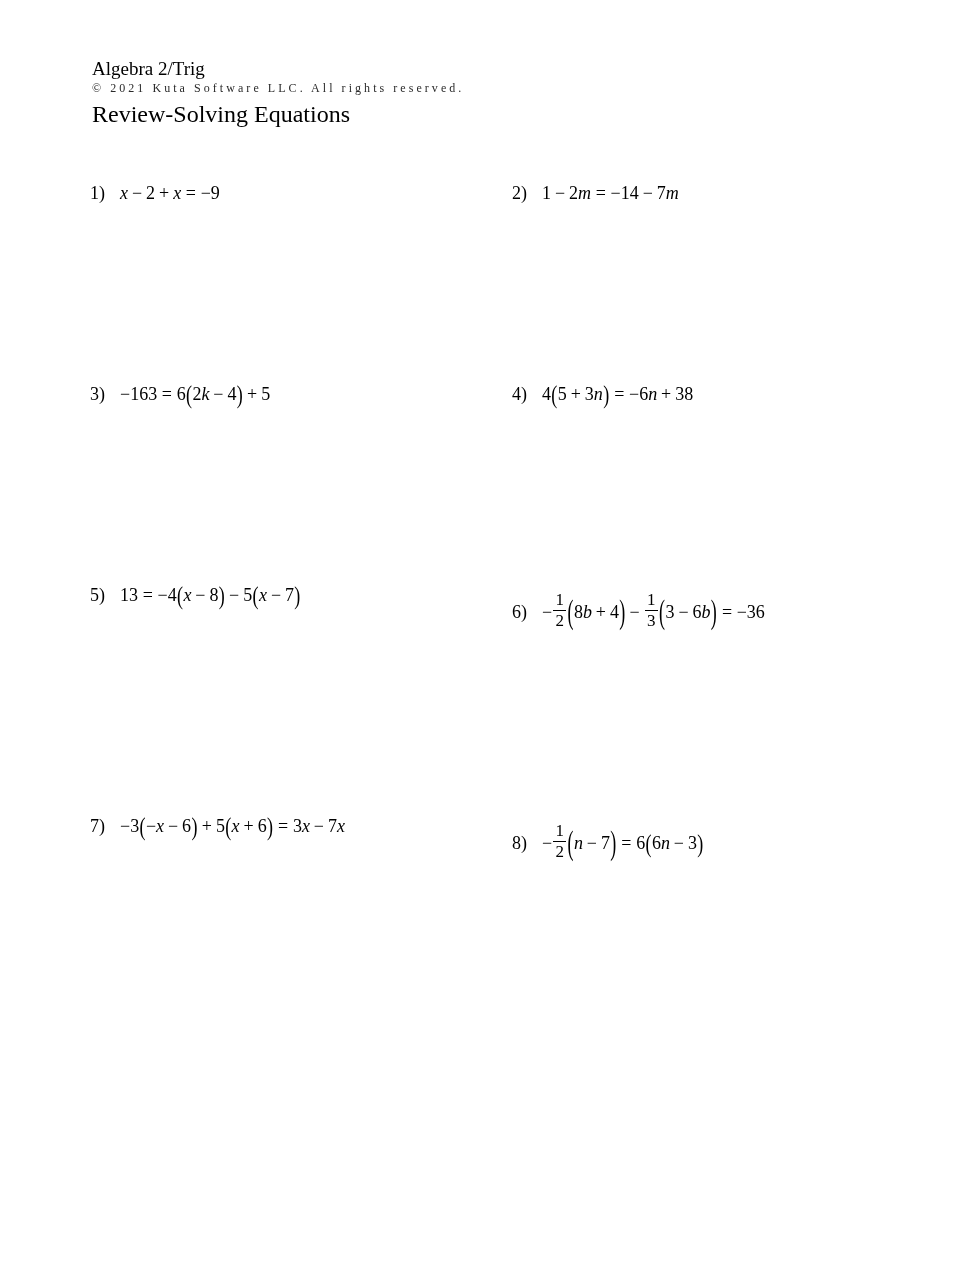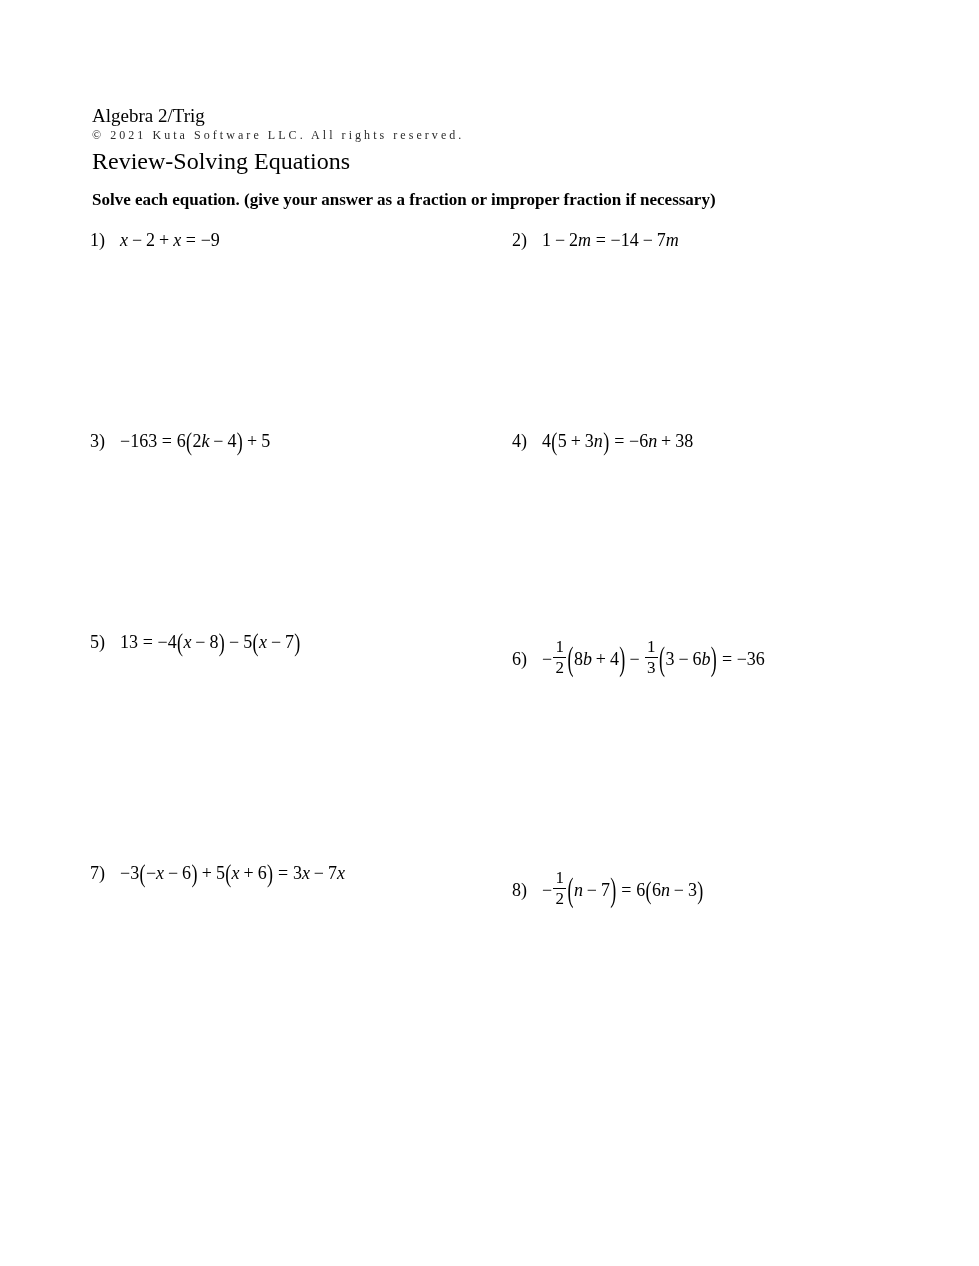--- a/index.html
+++ b/index.html
@@ -13,21 +13,20 @@
     position: relative;
     font-family: "Liberation Serif", "DejaVu Serif", serif;
     color: #000000;
     overflow: hidden;
   }
   .page {
     position: absolute;
     left: 0; top: 0;
     width: 979px;
     height: 966px;
-    margin-top: 47px;
   }
 
   
   .hdr-course {
     position: absolute;
     left: 92px;
     top: 58px;
     font-size: 19px;
     line-height: 22px;
     white-space: nowrap;
@@ -138,21 +137,20 @@
   }
 </style>
 </head>
 <body>
 
 <div class="page">
 
   <div class="hdr-course">Algebra 2/Trig</div>
   <div class="hdr-copyright">© 2021 Kuta Software LLC.  All rights reserved.</div>
   <div class="hdr-title">Review-Solving Equations</div>
-  <div class="instructions">Solve each equation. (give your answer as a fraction or improper fraction if necessary)</div>
 
   <div class="problem" style="left:90px; top:182px;">
     <span class="p-num">1)</span>
     <span class="p-body">
       <span class="mi">x</span>
       <span class="sp-op">−</span>
       <span>2</span>
       <span class="sp-op">+</span>
       <span class="mi">x</span>
       <span class="sp-eq">=</span>

